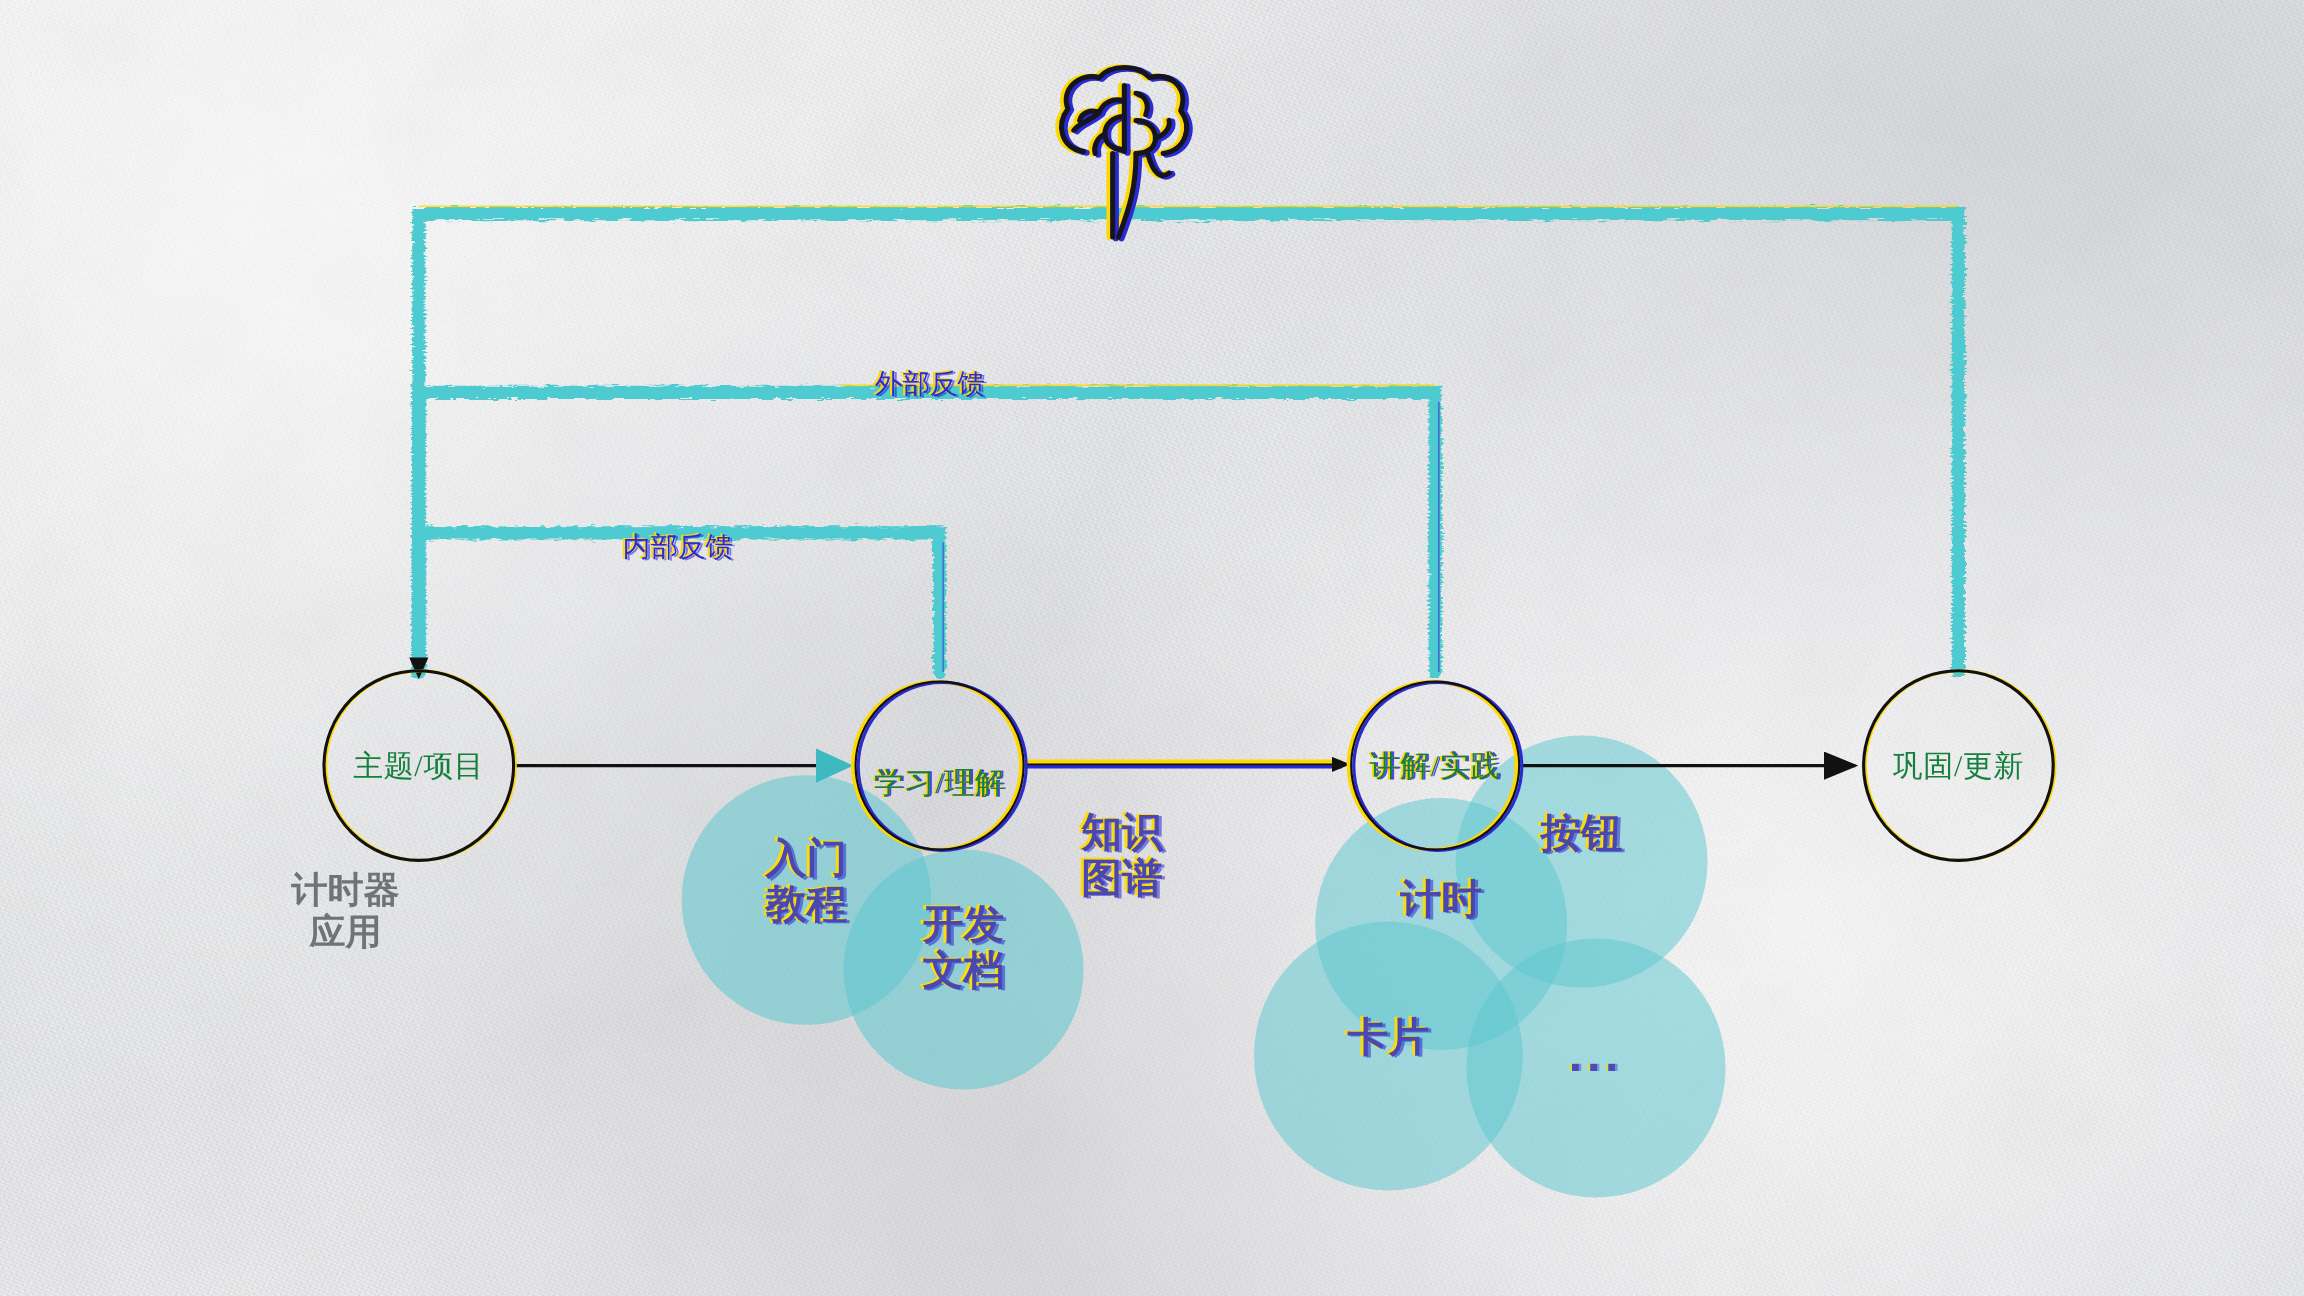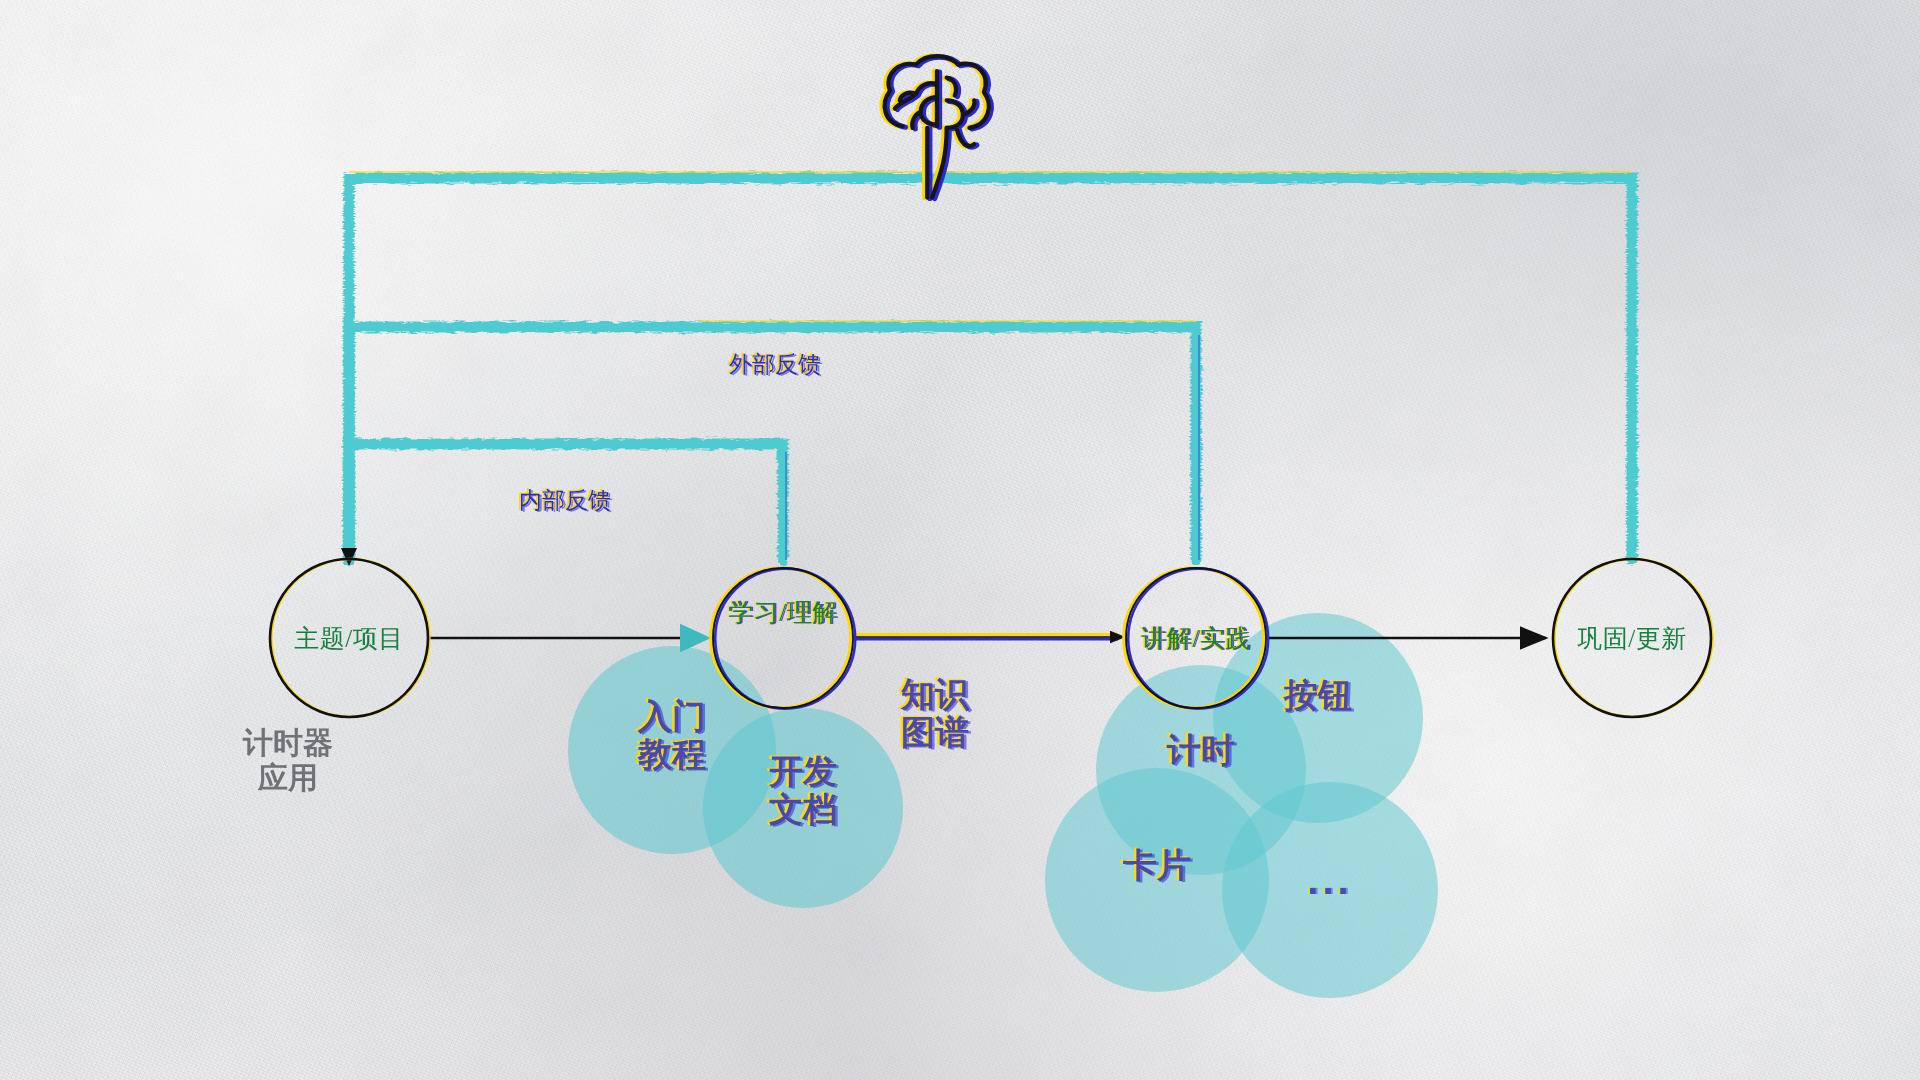--- a/index.html
+++ b/index.html
@@ -86,21 +86,20 @@
     position: absolute;
     transform: translate(-50%, -50%);
     font-family: "Liberation Serif", "DejaVu Serif", serif;
     font-size: 23px;
     color: #2a2ad0;
     white-space: nowrap;
     pointer-events: none;
     text-shadow:
       -2px -1px 0 rgba(255,214,0,0.95),
        2px  1px 0 rgba(30,30,220,0.55);
-    margin-top: 44px;
   }
 
   .bubble-label {
     position: absolute;
     transform: translate(-50%, -50%);
     text-align: center;
     font-family: "Liberation Sans", sans-serif;
     font-weight: bold;
     font-size: 34px;
     line-height: 1.12;
@@ -288,21 +287,21 @@
       <circle cx="1196" cy="638" r="70" fill="none" stroke="#2a2ad0" stroke-width="2.6" transform="translate(2.2,0.6)"></circle>
       <circle cx="1196" cy="638" r="70" fill="none" stroke="#111" stroke-width="1.8"></circle>
     </g>
     <g>
       <circle cx="1632" cy="638" r="79" fill="none" stroke="#ffd800" stroke-width="2.4" transform="translate(1.5,0)"></circle>
       <circle cx="1632" cy="638" r="79" fill="none" stroke="#111" stroke-width="2.6"></circle>
     </g>
   </svg>
 
   <div class="node-label" style="left:349px; top:638px;">主题/项目</div>
-  <div class="node-label chroma" style="left:783px; top:612px;">学习/理解</div>
+  <div class="node-label chroma" style="left:783px; top:652px;">学习/理解</div>
   <div class="node-label chroma" style="left:1196px; top:638px;">讲解/实践</div>
   <div class="node-label" style="left:1632px; top:638px;text-align:center;">巩固/更新</div>
 
   <div class="caption-gray" style="left:288px; top:725px;">计时器
 应用</div>
 
   <div class="loop-label" style="left:775px; top:320px;">外部反馈</div>
   <div class="loop-label" style="left:565px; top:456px;">内部反馈</div>
 
   <div class="bubble-label yellowish" style="left:672px; top:735px;">入门

